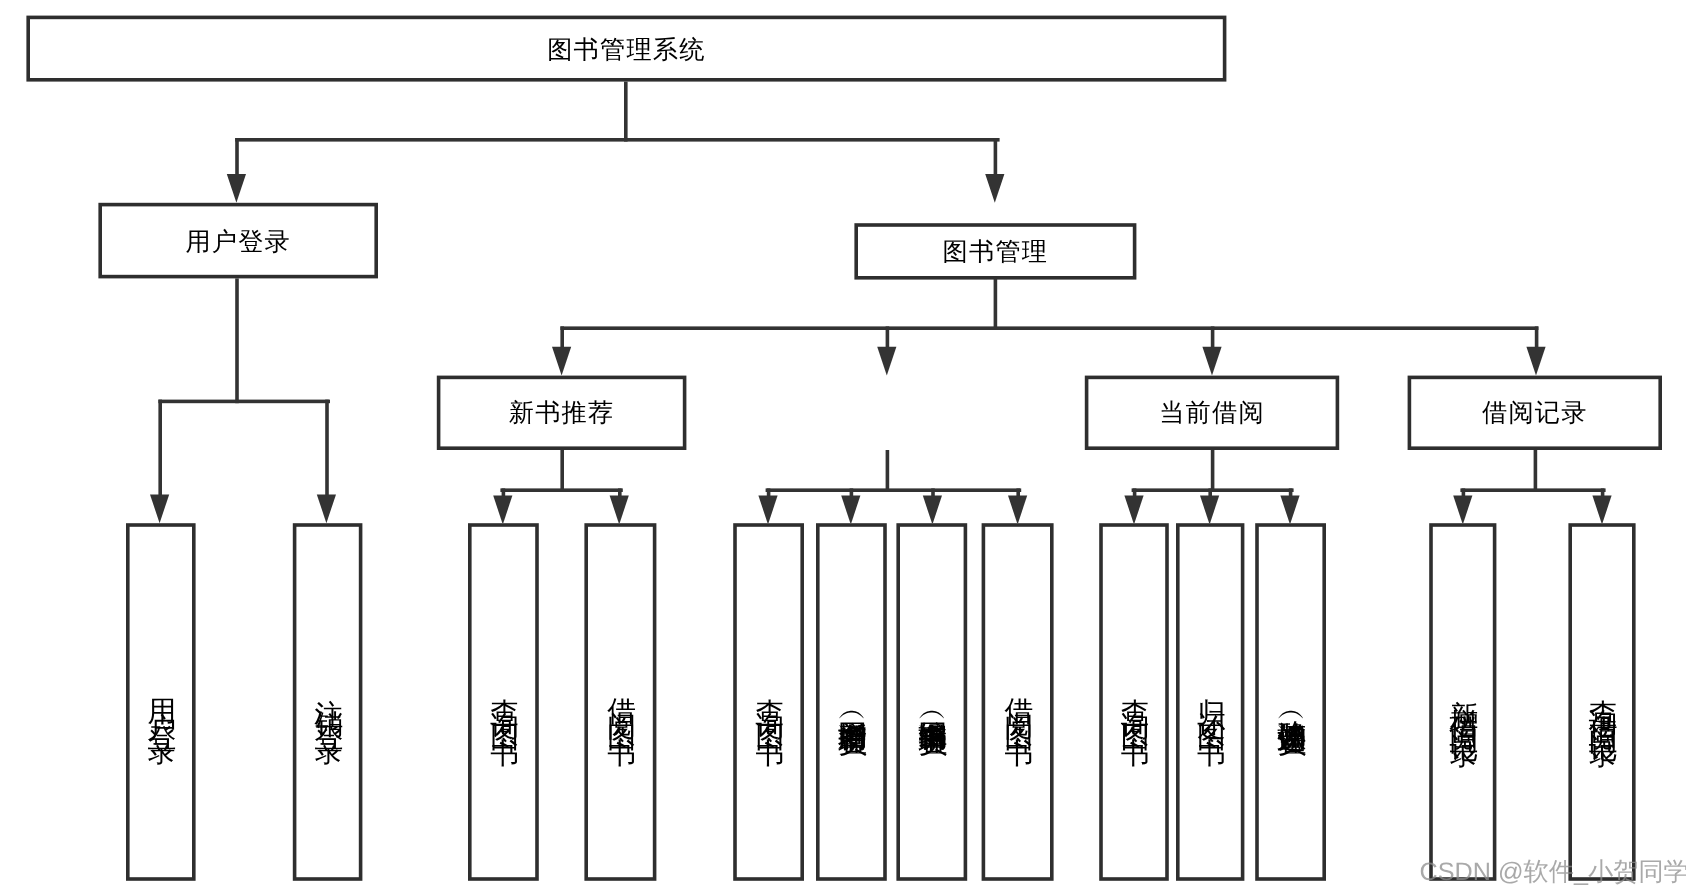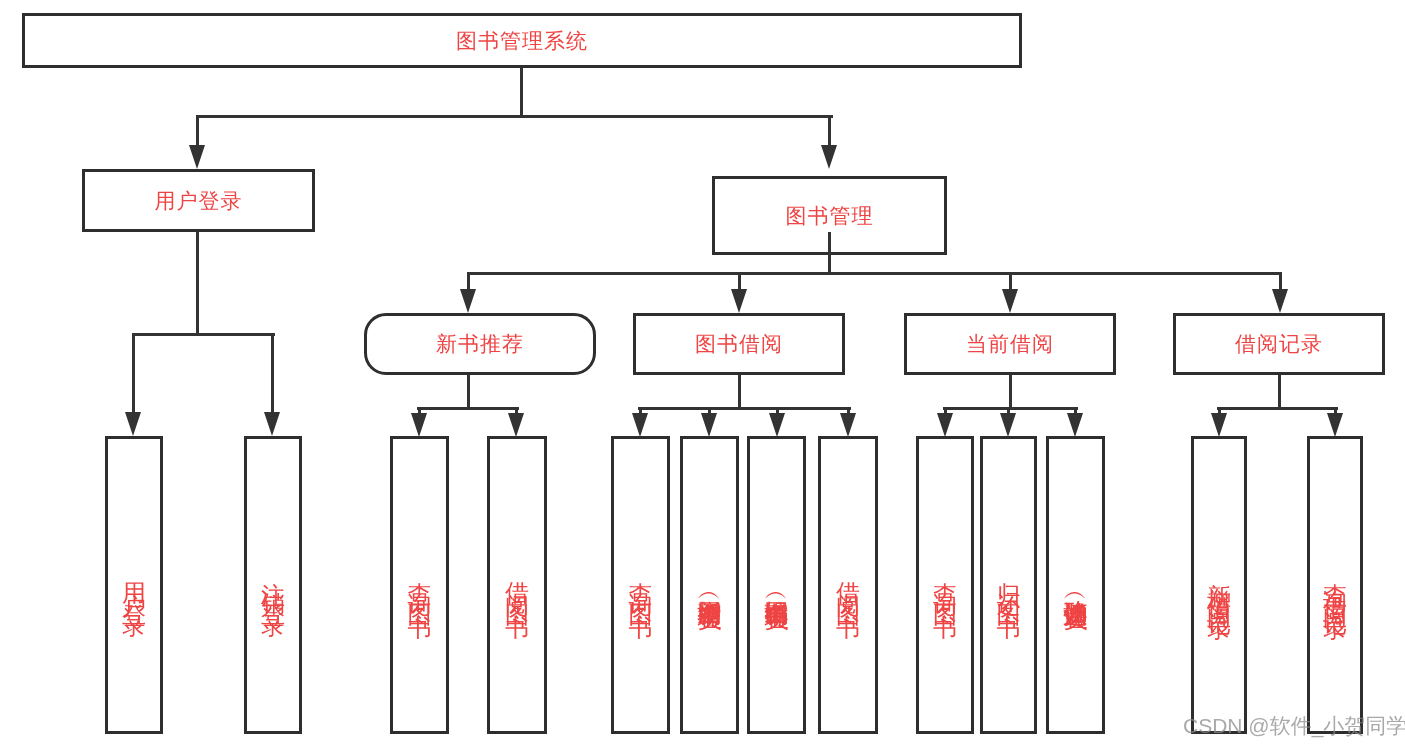--- a/index.html
+++ b/index.html
@@ -12,21 +12,21 @@
     overflow: hidden;
   }
   .node {
     position: absolute;
     background: #ffffff;
     border: 3px solid #2e2e2e;
     box-sizing: border-box;
     display: flex;
     align-items: center;
     justify-content: center;
-    color: #ef4444;
+    color: #000000;
   }
   .h-node span { font-size: 21px; letter-spacing: 1px; white-space: nowrap; }
   .v-node span {
     writing-mode: vertical-rl;
     text-orientation: mixed;
     font-size: 24px;
     line-height: 1;
     white-space: nowrap;
   }
   .v-node span.len4 { letter-spacing: 11px; }
@@ -61,21 +61,21 @@
   <div class="line" style="left:520px; top:68px; width:3px; height:50px;"></div>
   <div class="line" style="left:196px; top:115px; width:637px; height:3px;"></div>
   <div class="line" style="left:196px; top:115px; width:3px; height:32px;"></div>
   <div class="arrow" style="left:189px; top:145px;"></div>
   <div class="line" style="left:828px; top:115px; width:3px; height:32px;"></div>
   <div class="arrow" style="left:821px; top:145px;"></div>
 
   <div class="node h-node" style="left:82px; top:169px; width:233px; height:63px;">
     <span>用户登录</span>
   </div>
-  <div class="node h-node" style="left:712px; top:176px; width:235px; height:79px;">
+  <div class="node h-node" style="left:712px; top:186px; width:235px; height:47px;">
     <span>图书管理</span>
   </div>
 
   <div class="line" style="left:196px; top:232px; width:3px; height:104px;"></div>
   <div class="line" style="left:132px; top:333px; width:143px; height:3px;"></div>
   <div class="line" style="left:132px; top:333px; width:3px; height:80px;"></div>
   <div class="arrow" style="left:125px; top:412px;"></div>
   <div class="line" style="left:271px; top:333px; width:3px; height:80px;"></div>
   <div class="arrow" style="left:264px; top:412px;"></div>
 
@@ -83,25 +83,22 @@
   <div class="line" style="left:467px; top:272px; width:815px; height:3px;"></div>
   <div class="line" style="left:467px; top:272px; width:3px; height:20px;"></div>
   <div class="arrow" style="left:460px; top:289px;"></div>
   <div class="line" style="left:738px; top:272px; width:3px; height:20px;"></div>
   <div class="arrow" style="left:731px; top:289px;"></div>
   <div class="line" style="left:1009px; top:272px; width:3px; height:20px;"></div>
   <div class="arrow" style="left:1002px; top:289px;"></div>
   <div class="line" style="left:1279px; top:272px; width:3px; height:20px;"></div>
   <div class="arrow" style="left:1272px; top:289px;"></div>
 
-  <div class="node h-node" style="left:364px; top:313px; width:232px; height:62px;border-radius:22px;">
+  <div class="node h-node" style="left:364px; top:313px; width:208px; height:62px;">
     <span>新书推荐</span>
-  </div>
-  <div class="node h-node" style="left:633px; top:313px; width:212px; height:62px;">
-    <span>图书借阅</span>
   </div>
   <div class="node h-node" style="left:1173px; top:313px; width:212px; height:62px;">
     <span>借阅记录</span>
   </div>
   <div class="node h-node" style="left:904px; top:313px; width:212px; height:62px;">
     <span>当前借阅</span>
   </div>
 
   <div class="line" style="left:467px; top:375px; width:3px; height:35px;"></div>
   <div class="line" style="left:417px; top:407px; width:102px; height:3px;"></div>

